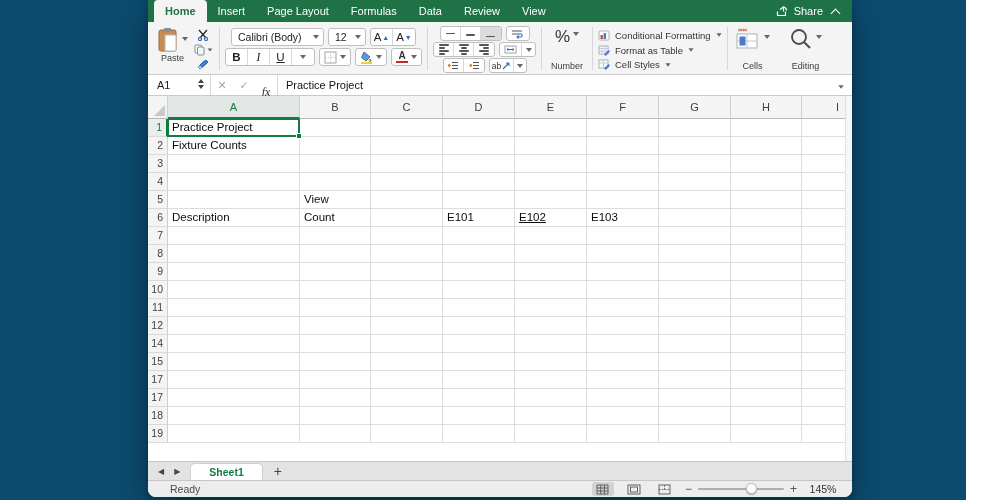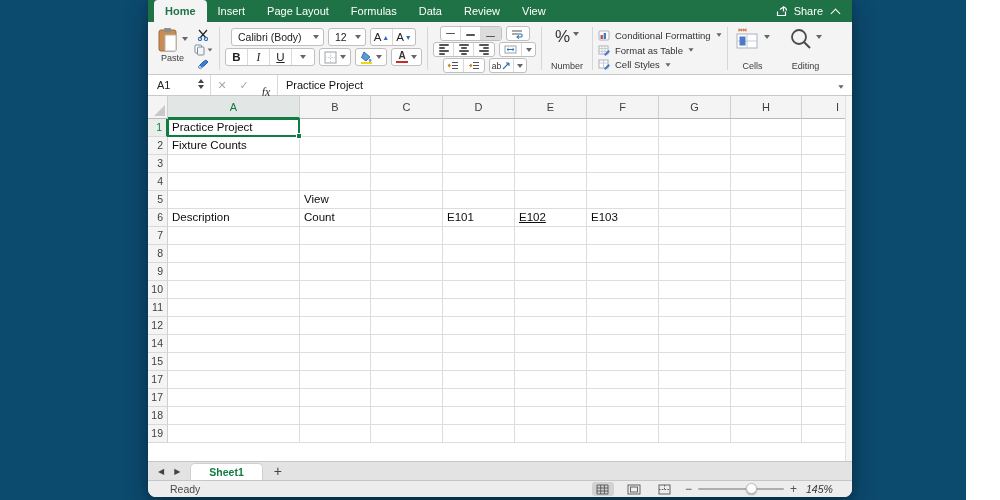--- a/index.html
+++ b/index.html
@@ -105,21 +105,21 @@
                font-size:10.5px; color:#4a4a4a;gap:20px; }
   .status-left { padding-left:22px; }
   .status-right { margin-left:auto; display:flex; align-items:center; gap:9px; padding-right:12px; }
   .viewbtn { width:22px; height:14px; display:flex; align-items:center; justify-content:center; border-radius:3px; }
   .viewbtn.sel { background:#D2D2D2; }
   .slider { display:flex; align-items:center; gap:6px; }
   .slider .sign { font-size:12px; color:#555; }
   .track { position:relative; width:86px; height:2px; background:#AEAEAE; border-radius:1px; }
   .thumb { position:absolute; top:-5px; left:48px; width:11px; height:11px; border-radius:50%; background:#FDFDFD;
            border:1px solid #BDBDBD; box-shadow:0 1px 1.5px rgba(0,0,0,.3); }
-  .zoompct { width:34px; text-align:left; color:#333;font-style:italic; }
+  .zoompct { width:34px; text-align:center; color:#333; }
 
   svg { display:block; }
 </style>
 </head>
 <body>
 
 <div class="stage">
   <div class="win">
 
     <div class="tabbar">

